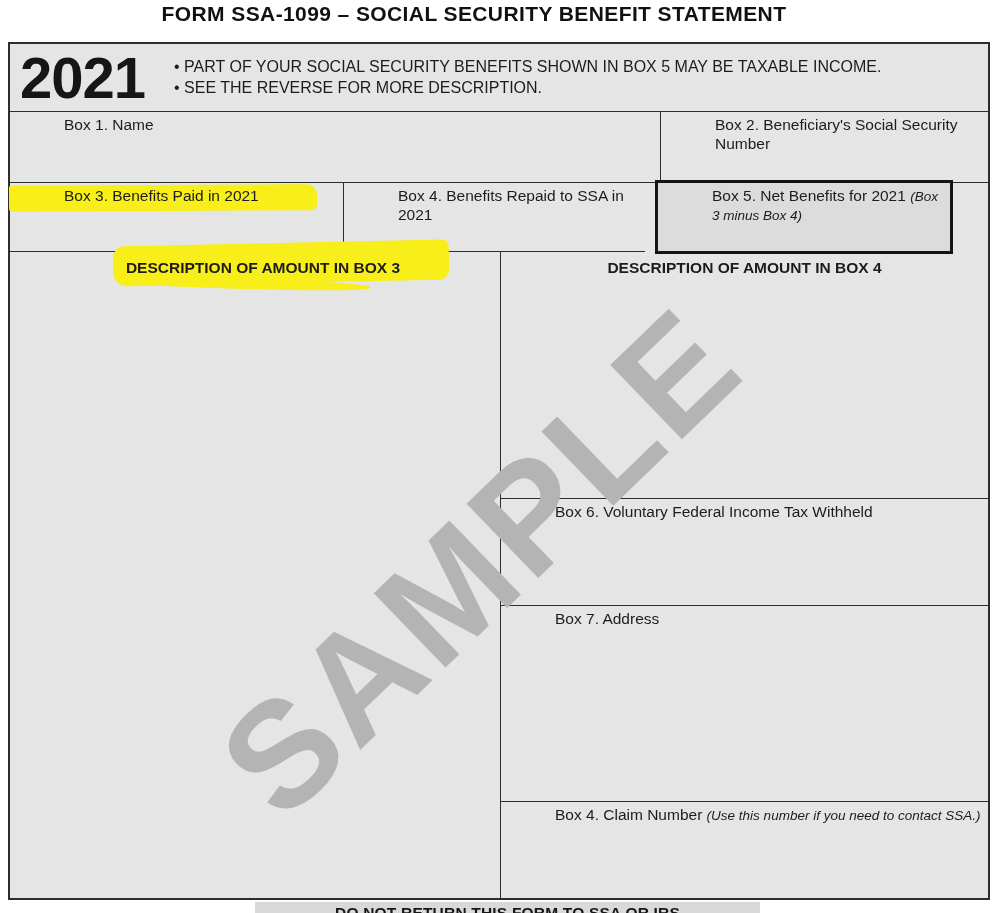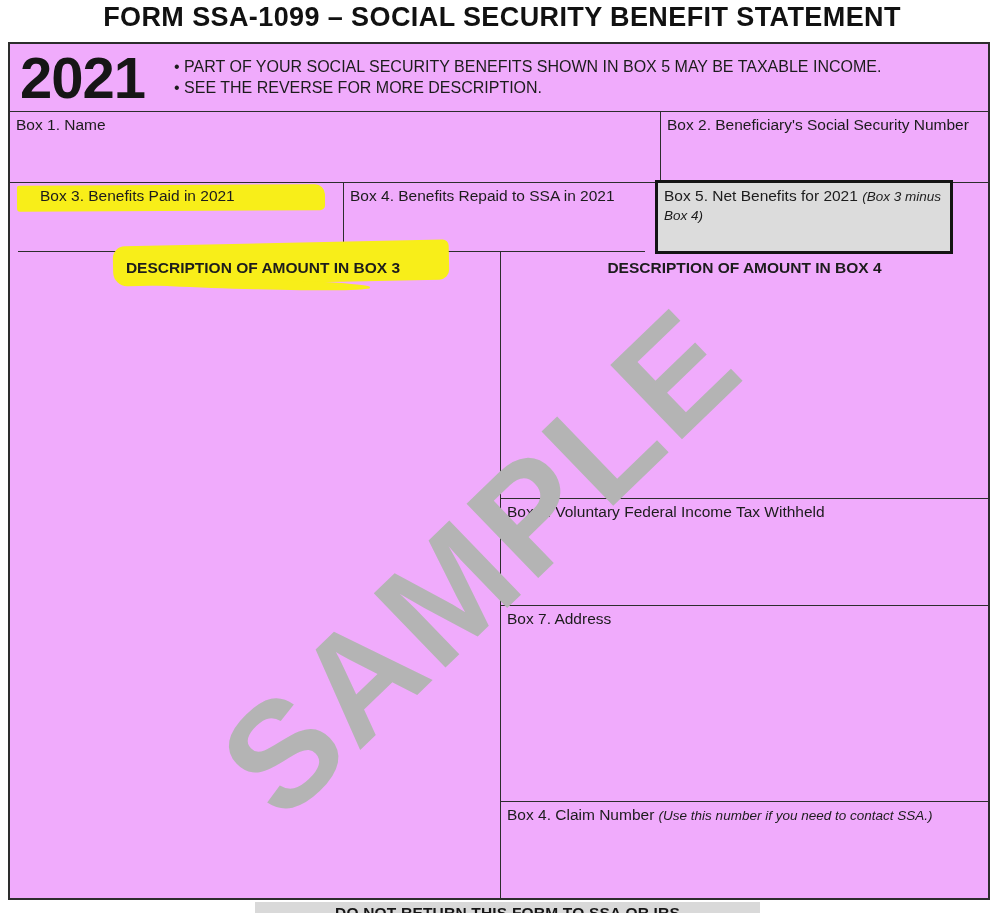--- a/index.html
+++ b/index.html
@@ -9,59 +9,58 @@
     background: #ffffff;
     font-family: "Liberation Sans", sans-serif;
     color: #1c1c1c;
   }
   #page { position: relative; width: 1000px; height: 913px; }
 
   
   .form-title {
     position: absolute; left: 0; top: 2px; width: 948px;
     text-align: center;
-    font-size: 27px; font-weight: bold; letter-spacing: 0.4px;
+    font-size: 21px; font-weight: bold; letter-spacing: 0.4px;
     color: #111;
-    padding-left: 28px;
   }
 
   
   .form-frame {
     position: absolute; left: 8px; top: 42px;
     width: 982px; height: 858px;
     border: 2px solid #2d2d2d;
     box-sizing: border-box;
-    background: #f0abfc;
+    background: #e5e5e5;
   }
   .cell { position: absolute; box-sizing: border-box; }
   .bb { border-bottom: 1.5px solid #2d2d2d; }
   .bl { border-left: 1.5px solid #2d2d2d; }
   .bt { border-top: 1.5px solid #2d2d2d; }
 
   .label {
     font-size: 15.5px; line-height: 1.2;
     padding: 4px 6px;
-    position: relative; z-index: 1;
+    position: relative; z-index: 1; margin-left: 48px;
   }
   .note-italic { font-style: italic; font-size: 13.5px; }
 
   
   .year-row { left: 0; top: 0; width: 978px; height: 68px; display: flex; align-items: center; }
   .year-big {
     font-size: 58px; font-weight: bold; letter-spacing: -1px;
     margin-left: 10px; line-height: 1; color: #161616;
   }
   .year-bullets { margin-left: 29px; font-size: 16px; line-height: 1.3; color: #1c1c1c; }
 
   
   .box1-cell { left: 0;   top: 68px; width: 650px; height: 71px; }
   .box2-cell { left: 650px; top: 68px; width: 328px; height: 71px; }
 
   
-  .box3-cell { left: 8px;    top: 139px; width: 333px; height: 69px; padding-left: 16px; }
+  .box3-cell { left: 0;    top: 139px; width: 333px; height: 69px; }
   .box4-cell { left: 333px; top: 139px; width: 302px; height: 69px; }
   .box5-cell {
     left: 645px; top: 136px; width: 298px; height: 74px;
     background: #dcdcdc;
     border: 3px solid #141414;
     z-index: 2;
   }
 
   
   .desc-left  { left: 8px;    top: 208px; width: 490px; height: 646px; }

